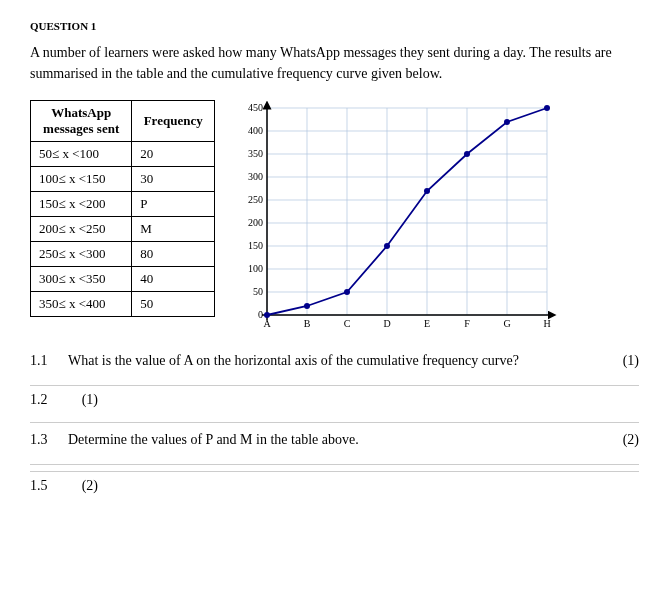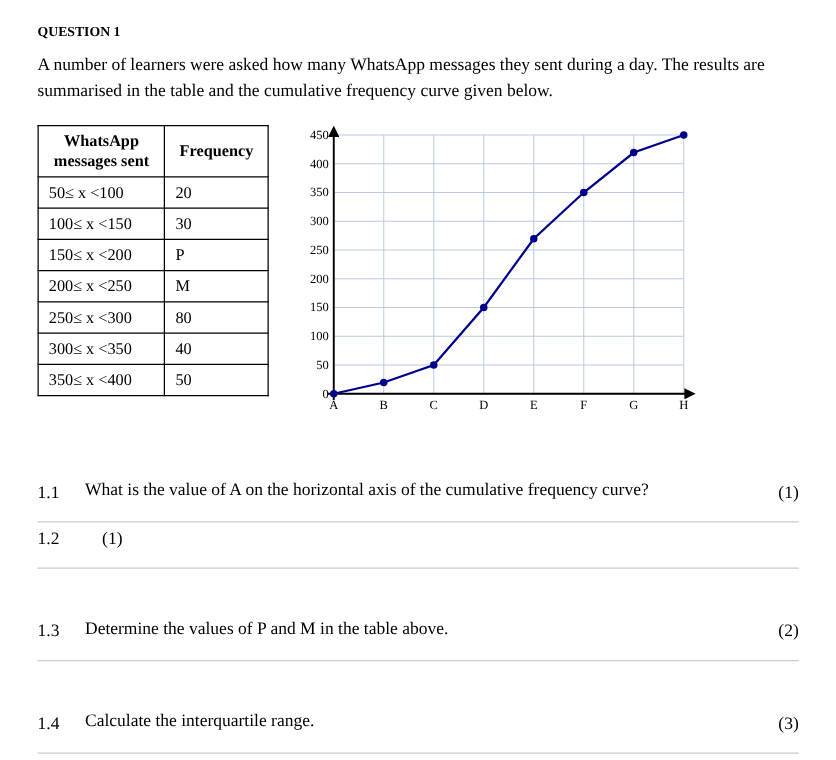--- a/index.html
+++ b/index.html
@@ -55,31 +55,30 @@
     svg.chart {
       display: block;
     }
     
     .questions {
       margin-top: 10px;
     }
     .question-item {
       display: flex;
       margin-bottom: 14px;
-      align-items: flex-end;
+      align-items: center;
     }
     .q-number {
       min-width: 38px;
       font-size: 14px;
     }
     .q-text {
       flex: 1;
       font-size: 14px;
       line-height: 1.5;
-      margin-top: 32px;
     }
     .q-marks {
       min-width: 30px;
       text-align: right;
       font-size: 14px;
     }
     .divider {
       border: none;
       border-top: 1px solid #ccc;
       margin: 6px 0;
@@ -225,23 +224,18 @@
       <span class="q-number">1.2</span>
       <span class="q-marks">(1)</span>
     </div>
     <hr class="divider">
     <div class="question-item">
       <span class="q-number">1.3</span>
       <span class="q-text">Determine the values of P and M in the table above.</span>
       <span class="q-marks">(2)</span>
     </div>
     <hr class="divider">
-    <div class="question-item">
-      <span class="q-number">1.4</span>
-      <span class="q-text">Calculate the interquartile range.</span>
-      <span class="q-marks">(3)</span>
-    </div>
     <hr class="divider">
     <div class="question-item">
       <span class="q-number">1.5</span>
       <span class="q-marks">(2)</span>
     </div>
   </div>
 
 </body></html>

